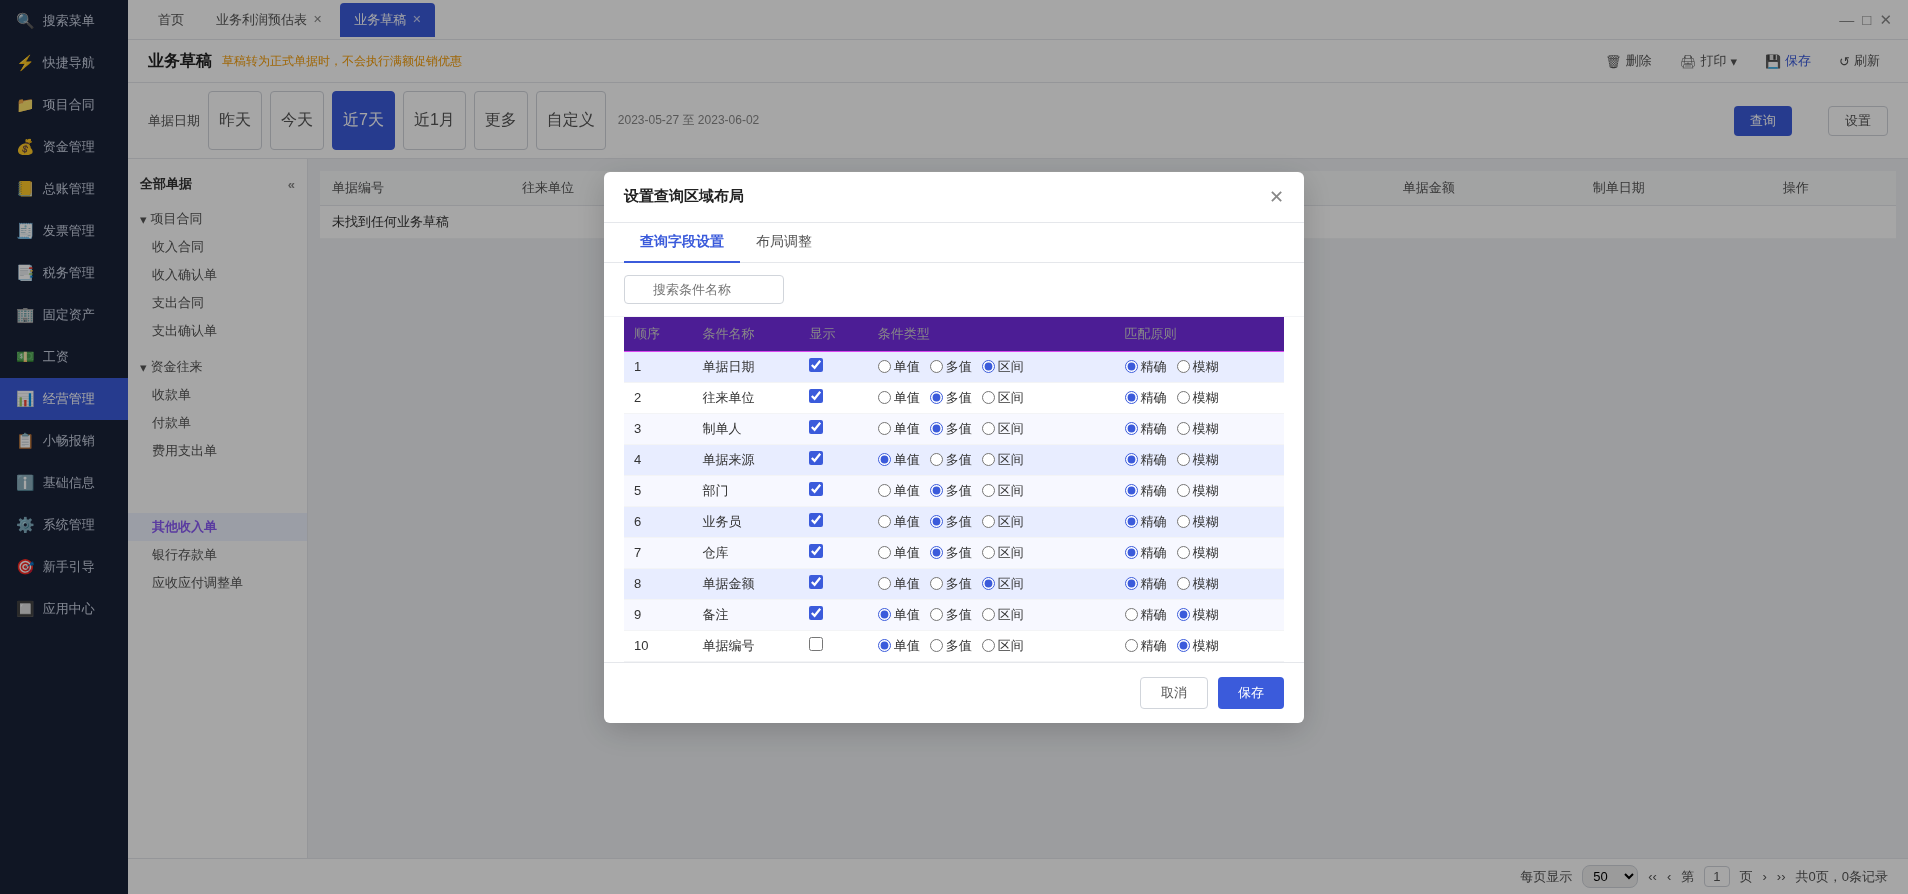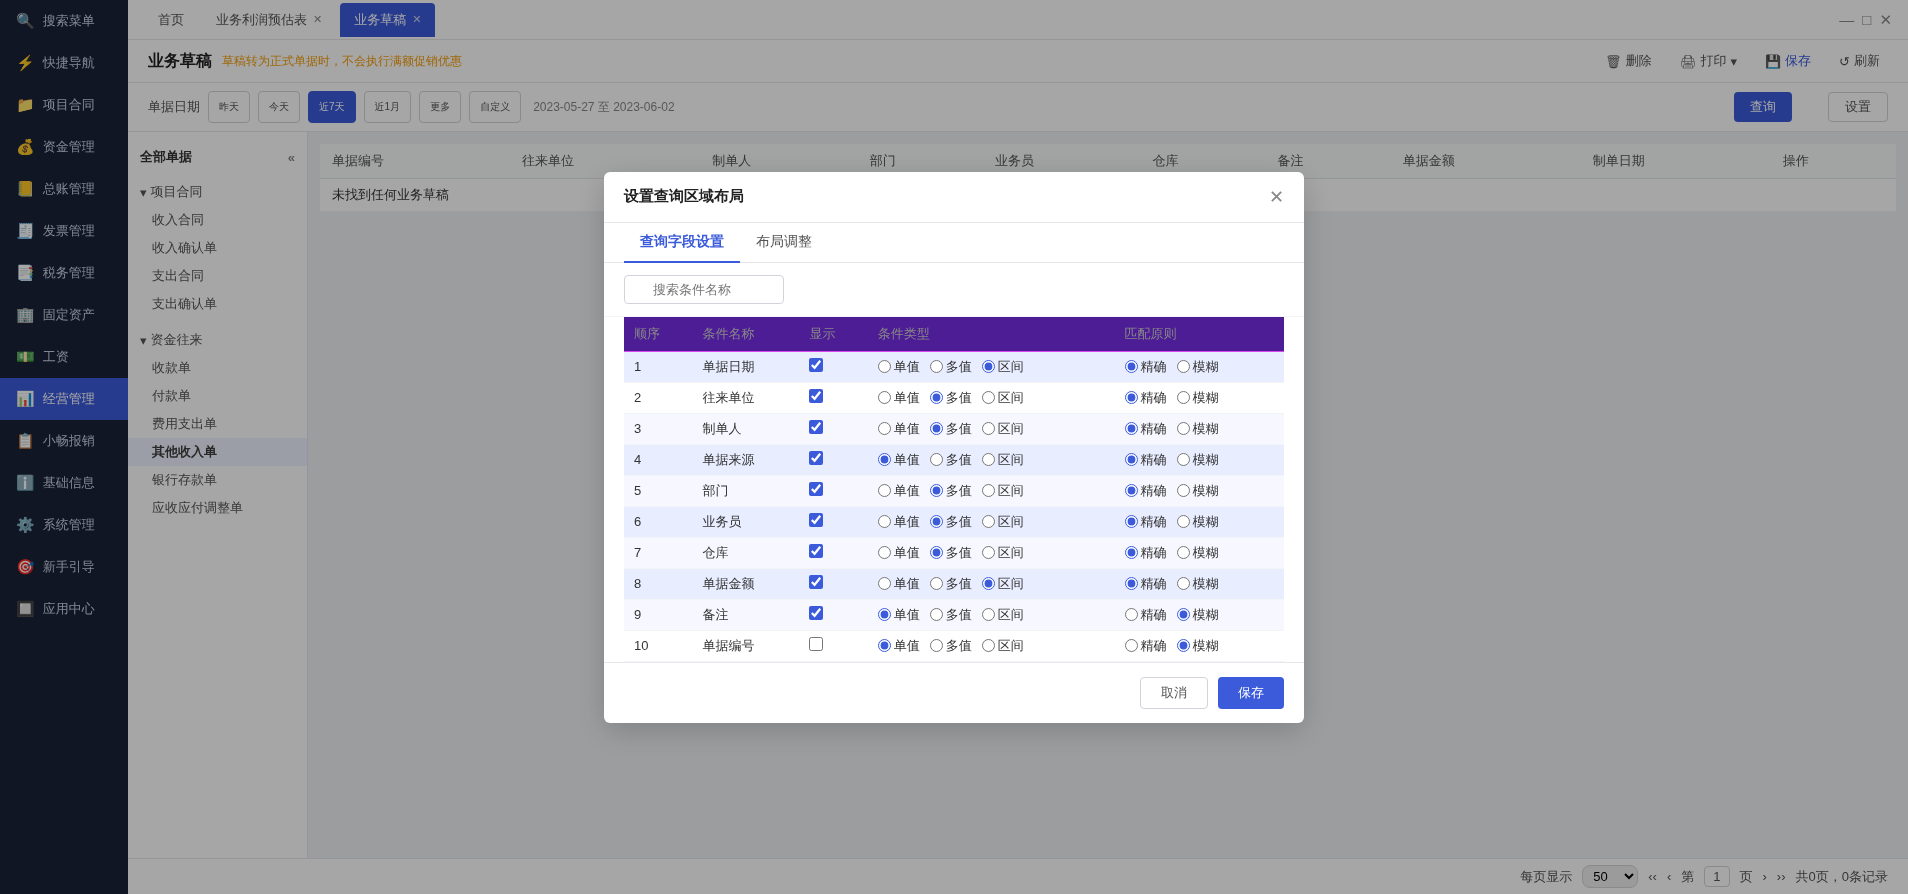--- a/index.html
+++ b/index.html
@@ -87,25 +87,25 @@
       background: #fff;
       padding: 8px 20px;
       border-bottom: 1px solid #e5e7eb;
       display: flex;
       align-items: center;
       gap: 8px;
       flex-wrap: wrap;
     }
     .filter-label { font-size: 13px; color: #555; }
     .filter-btn {
-      padding: 8px 10px;
+      padding: 18px 10px;
       border: 1px solid #d1d5db;
       border-radius: 4px;
       background: #fff;
-      font-size: 10px;
+      font-size: 16px;
       cursor: pointer;
       color: #555;
     }
     .filter-btn.active {
       background: #3b5bdb;
       color: #fff;
       border-color: #3b5bdb;
     }
     .filter-date { font-size: 12px; color: #888; margin-left: 4px; }
     .filter-actions { margin-left: auto; display: flex; gap: 8px; border-radius: 10px; }
@@ -144,21 +144,21 @@
       display: flex;
       align-items: center;
       gap: 4px;
     }
     .sub-sidebar-item {
       padding: 5px 12px 5px 24px;
       font-size: 13px;
       color: #555;
       cursor: pointer;
     }
-    .sub-sidebar-item.active { background: #eff3ff; color: #404040; font-weight: bold; }
+    .sub-sidebar-item.active { background: #eff3ff; color: #8b5cf6; font-weight: bold; margin-top: 48px; }
 
     
     .table-area { flex: 1; overflow: auto; padding: 12px; }
     .no-data { color: #aaa; font-size: 13px; padding: 20px; }
 
     
     .footer {
       background: #fff;
       border-top: 1px solid #e5e7eb;
       padding: 6px 20px;

